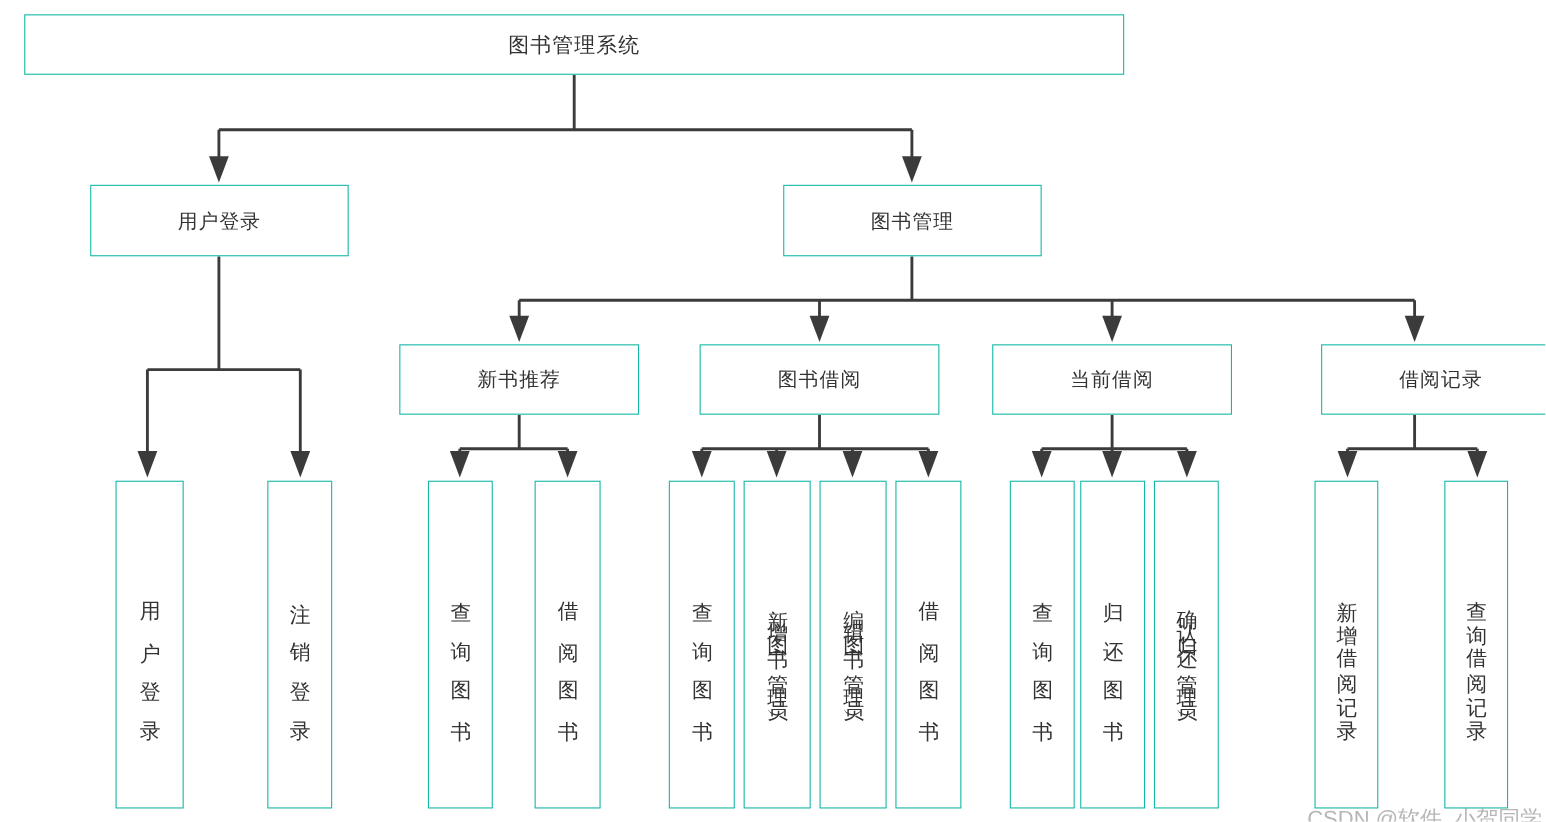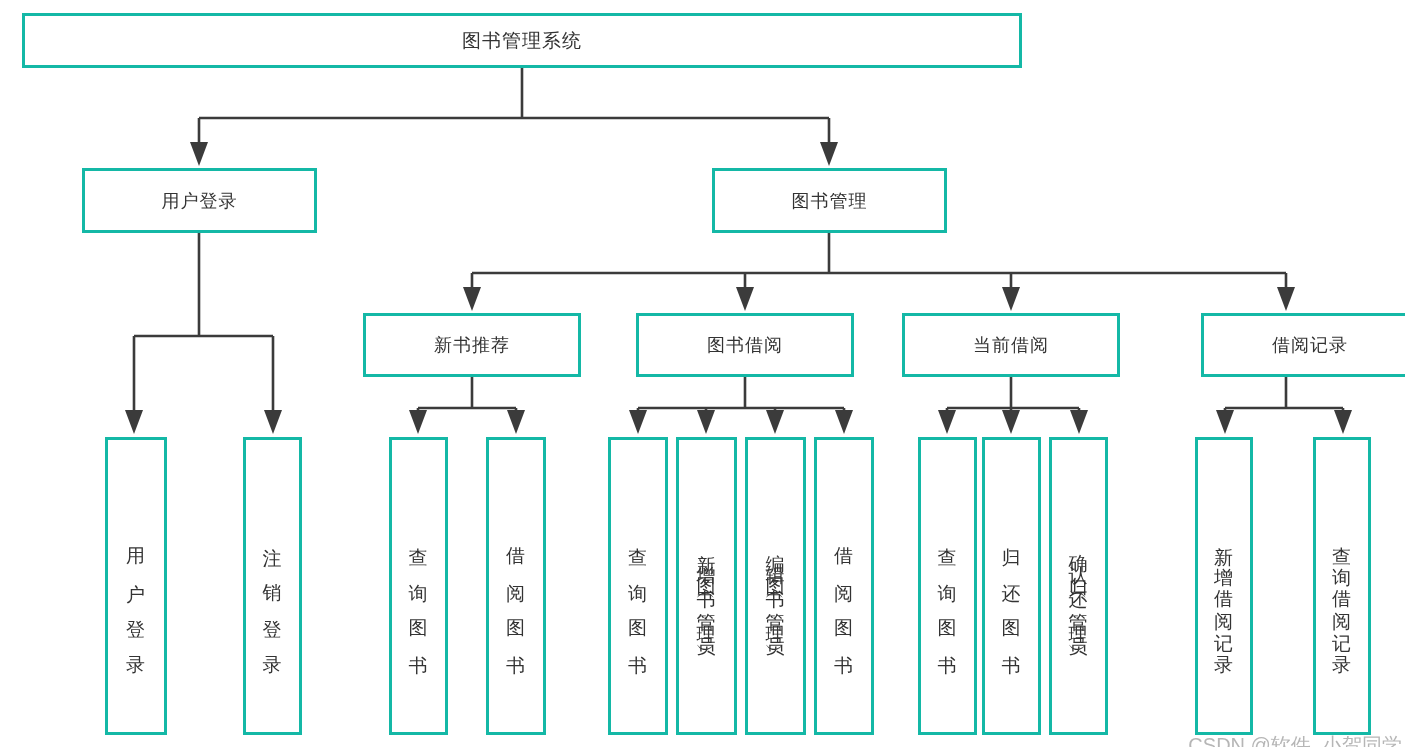--- a/index.html
+++ b/index.html
@@ -14,21 +14,21 @@
   }
   svg.connectors {
     position: absolute;
     left: 0; top: 0;
     width: 1405px; height: 747px;
   }
   .box {
     position: absolute;
     box-sizing: border-box;
     background: #ffffff;
-    border: 3px solid #14b8a6;
+    border: 1px solid #14b8a6;
     display: flex;
     align-items: center;
     justify-content: center;
     color: #333333;
   }
   .h-box { font-size: 18px; letter-spacing: 1px; }
   .root-box { font-size: 19px; }
   .v-box span {
     writing-mode: vertical-rl;
     text-orientation: upright;

